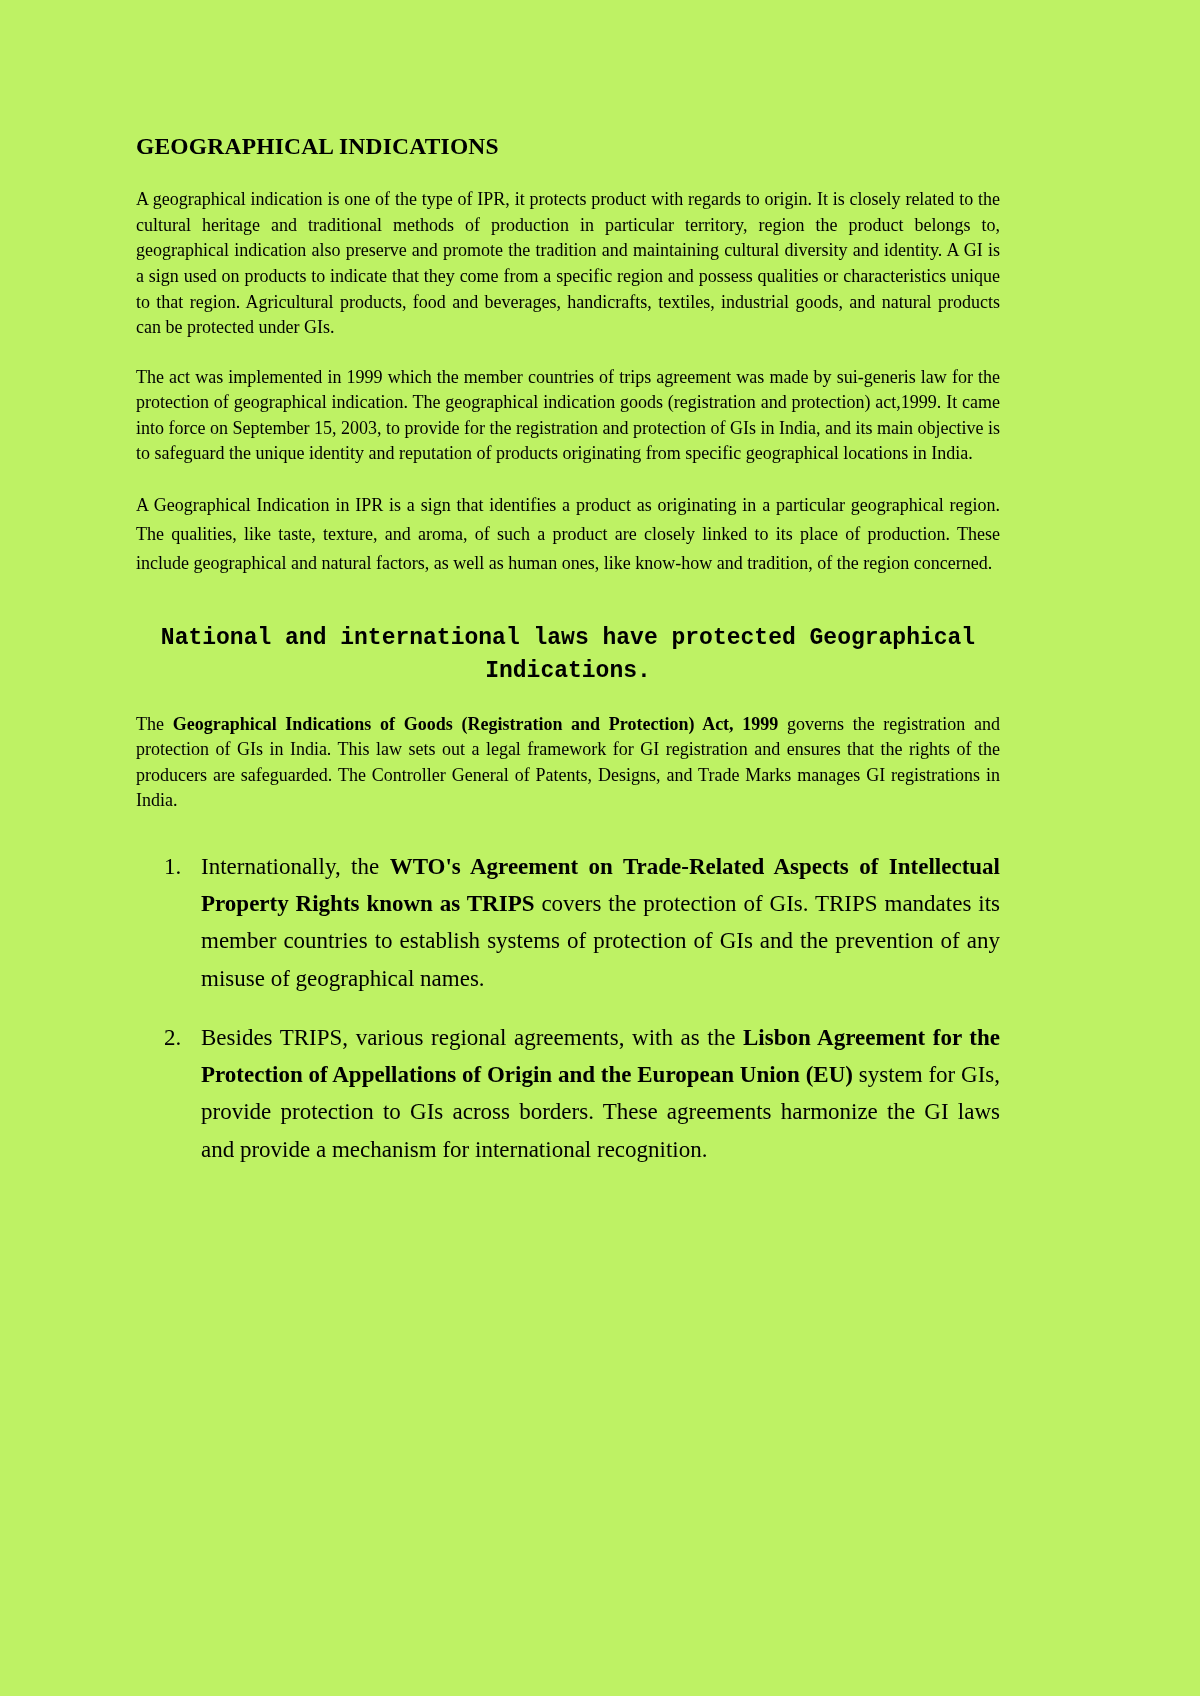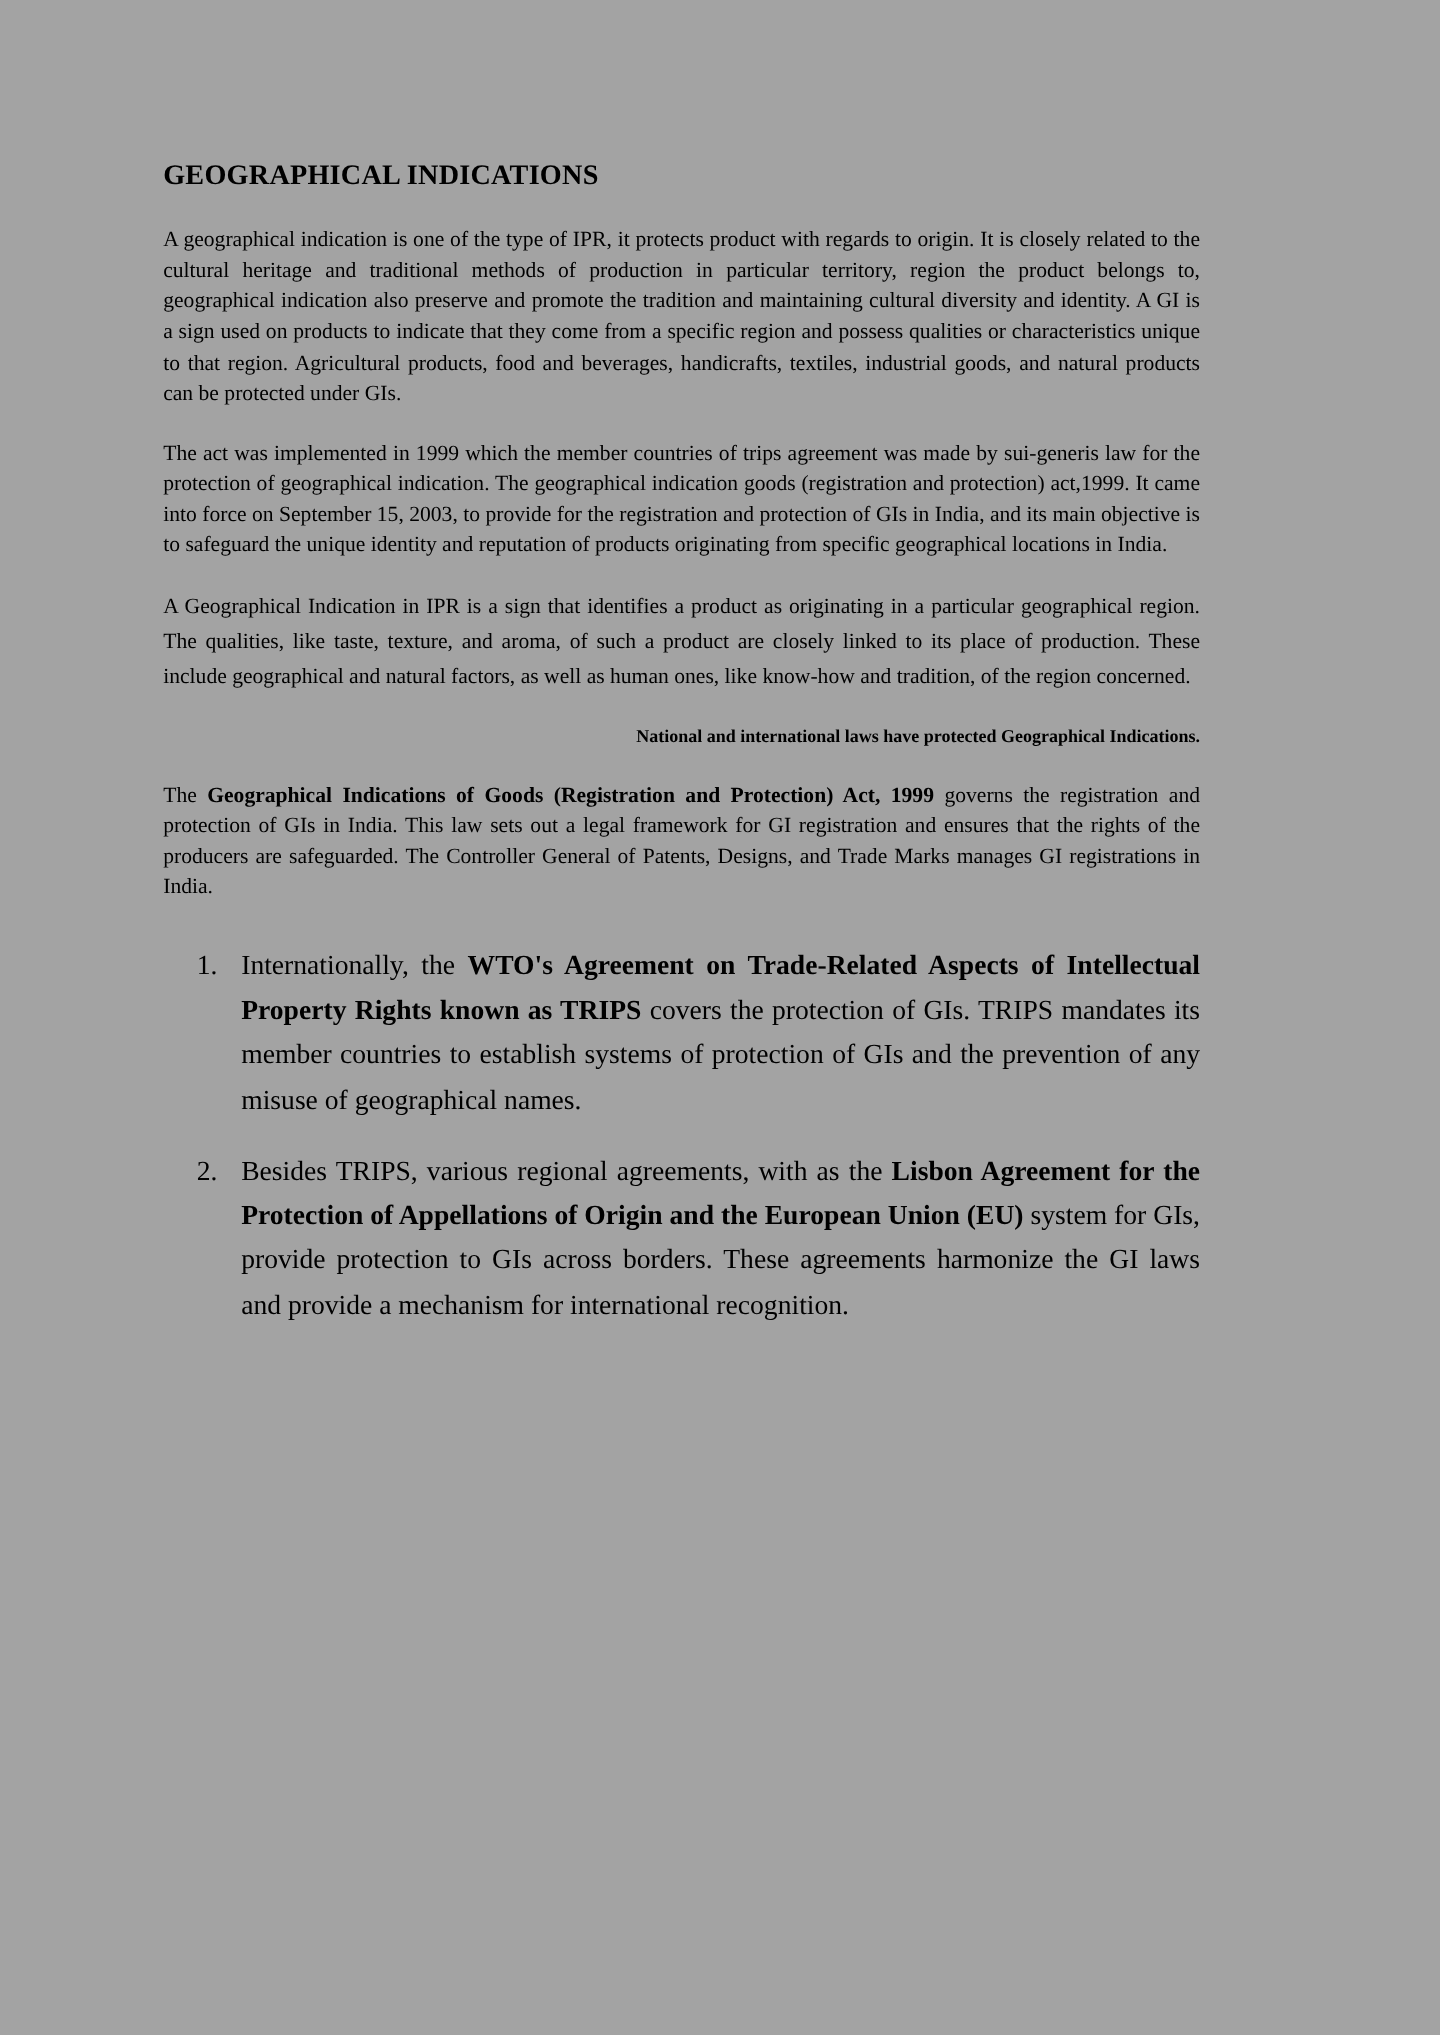--- a/index.html
+++ b/index.html
@@ -11,49 +11,50 @@
     width: 1200px;
     height: 1696px;
     font-family: "Liberation Serif", "DejaVu Serif", serif;
     color: #000000;
     -webkit-font-smoothing: antialiased;
   }
   .page {
     position: relative;
     width: 1200px;
     height: 1696px;
-    background: #a3a3a3;
+    background: #bef264;
     box-sizing: border-box;
     padding: 132px 200px 0 136px;
   }
   .doc-title {
     font-size: 23.5px;
     font-weight: bold;
     letter-spacing: 0.2px;
     margin: 0 0 26px 0;
     line-height: 1.25;
   }
   p.body-para {
     font-size: 18px;
     line-height: 1.42;
     text-align: justify;
     text-justify: inter-word;
     margin: 0 0 24px 0;
     hyphens: none;
   }
   p.loose {
     line-height: 1.62;
-    margin-bottom: 26px;
+    margin-bottom: 44px;
   }
   p.bold-line {
-    font-size: 15px;
+    font-size: 23px;
     font-weight: bold;
     line-height: 1.42;
-    text-align: right;
+    text-align: center;
     margin: 0 0 24px 0;
+    font-family: Liberation Mono, monospace;
   }
   p.act-para {
     margin-bottom: 34px;
   }
   b, strong { font-weight: bold; }
 
   ol.num-list {
     margin: 28px 0 0 0;
     padding: 0 0 0 0;
     list-style: none;

